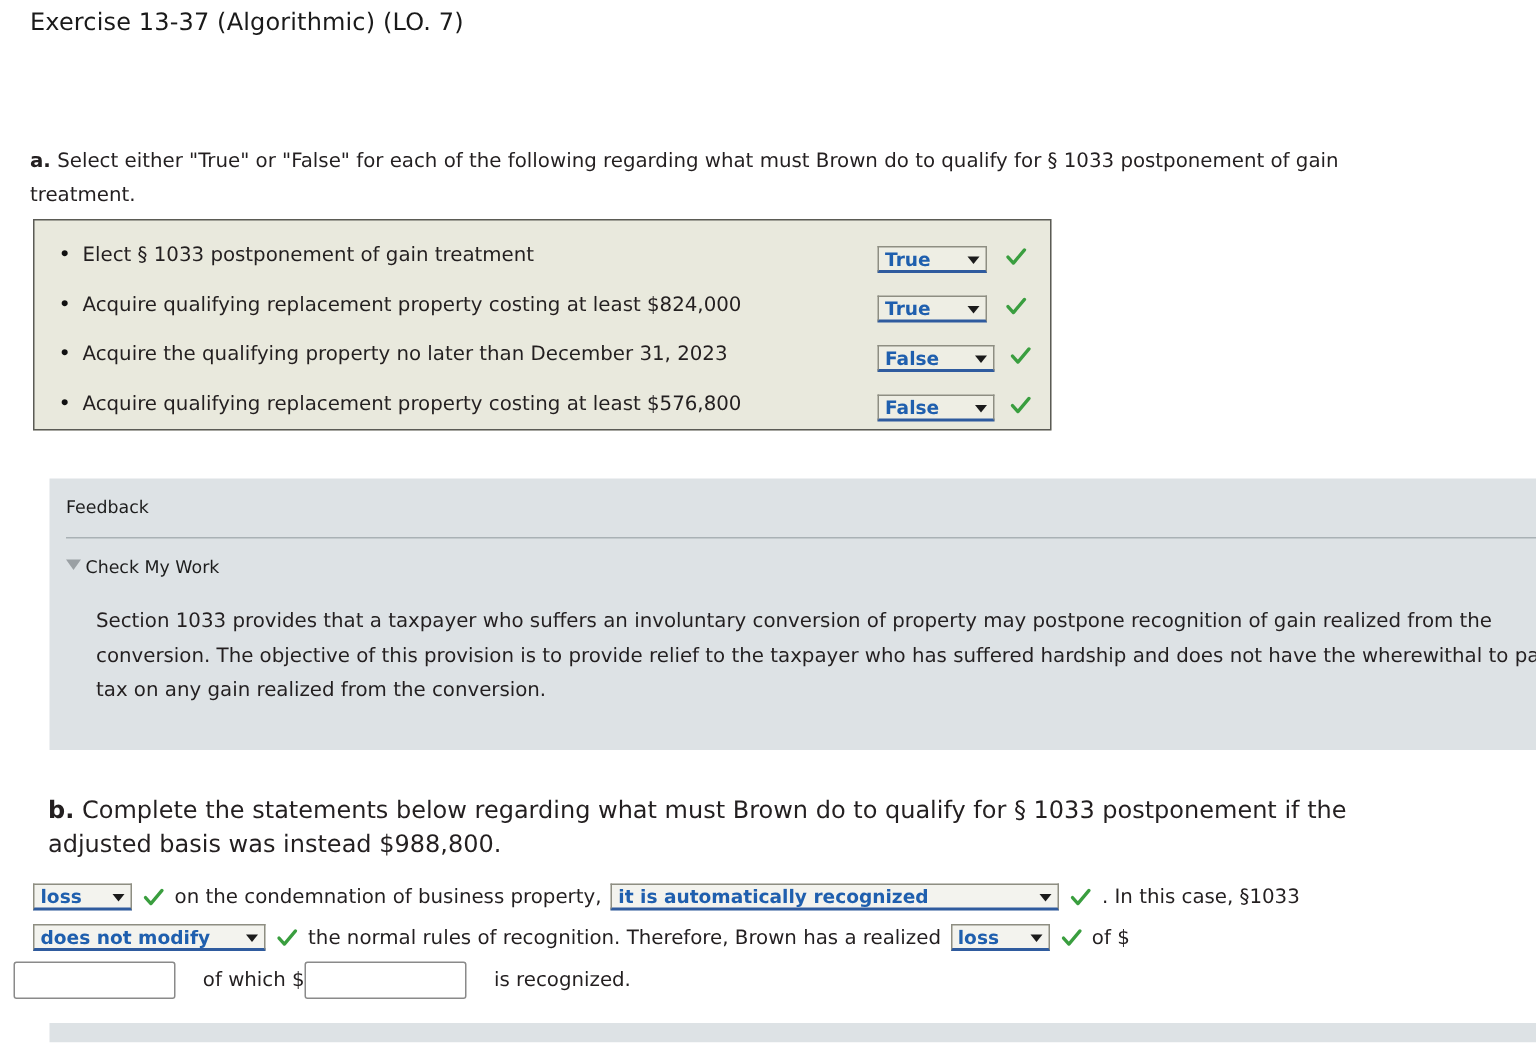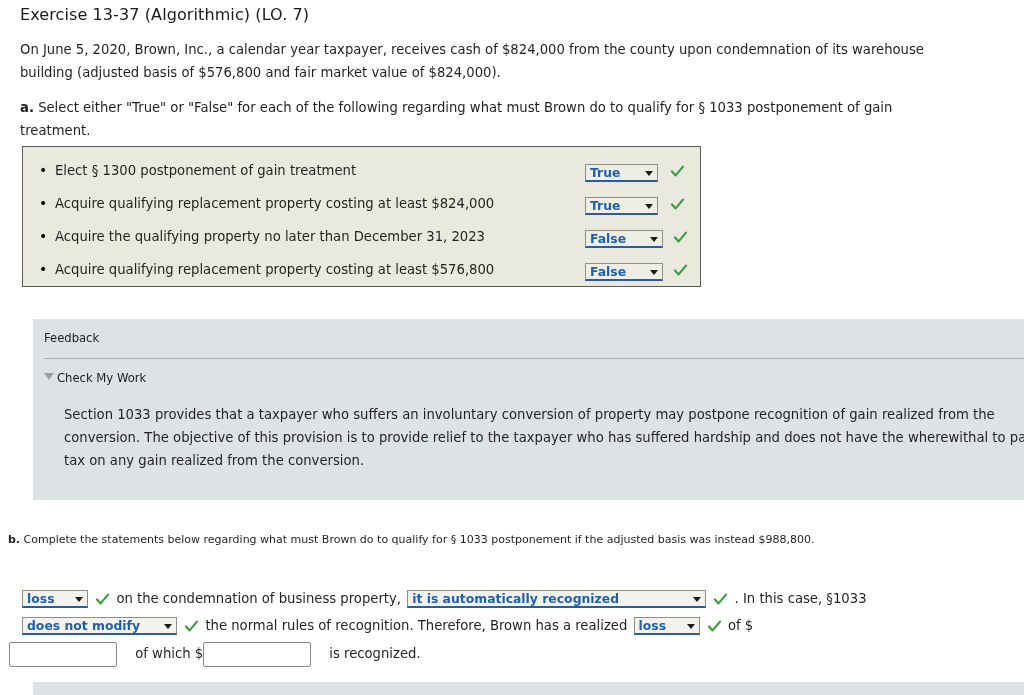--- a/index.html
+++ b/index.html
@@ -189,25 +189,25 @@
     top: 84px;
     width: 1010px;
     line-height: 23px;
     font-size: 13.2px;
     color: #231f20;
   }
 
   
   .part-b-prompt {
     position: absolute;
-    left: 8px;
+    left: 32px;
     top: 528px;
     width: 920px;
     line-height: 23px;
-    font-size: 11px;
+    font-size: 16px;
   }
   .part-b-body {
     position: absolute;
     left: 20px;
     top: 585px;
     width: 960px;
     line-height: 27px;
     font-size: 13.2px;
   }
   .part-b-body .sel { margin: 0 2px; }
@@ -245,31 +245,30 @@
     background: #dde2e5;
   }
 </style>
 </head>
 <body>
 
 <div class="page">
 
   <div class="ex-title">Exercise 13-37 (Algorithmic) (LO. 7)</div>
 
-  <div class="intro">On June 5, 2020, Brown, Inc., a calendar year taxpayer, receives cash of $824,000 from the county upon condemnation of its warehouse building (adjusted basis of $576,800 and fair market value of $824,000).</div>
 
   <div class="part-a-prompt">
     <span class="part-label">a.</span>
     <span>Select either "True" or "False" for each of the following regarding what must Brown do to qualify for § 1033 postponement of gain treatment.</span>
   </div>
 
   <div class="answer-box">
 
     <div class="ans-row" style="top:12px;">
-      <span class="bullet-text">Elect § 1300 postponement of gain treatment</span>
+      <span class="bullet-text">Elect § 1033 postponement of gain treatment</span>
       <span class="sel" style="left:562px; top:5px; width:73px;">
         <span class="sel-val">True</span>
         <span class="sel-arrow"></span>
       </span>
       <span class="check" style="left:647px; top:5px;">
         <svg width="15" height="15" viewBox="0 0 15 15">
             <path d="M2 7.4 L5.6 11.4 L13 2.6" stroke="#3a9e3f" stroke-width="2.2" fill="none" stroke-linecap="round" stroke-linejoin="round"></path>
           </svg>
       </span>
     </div>

